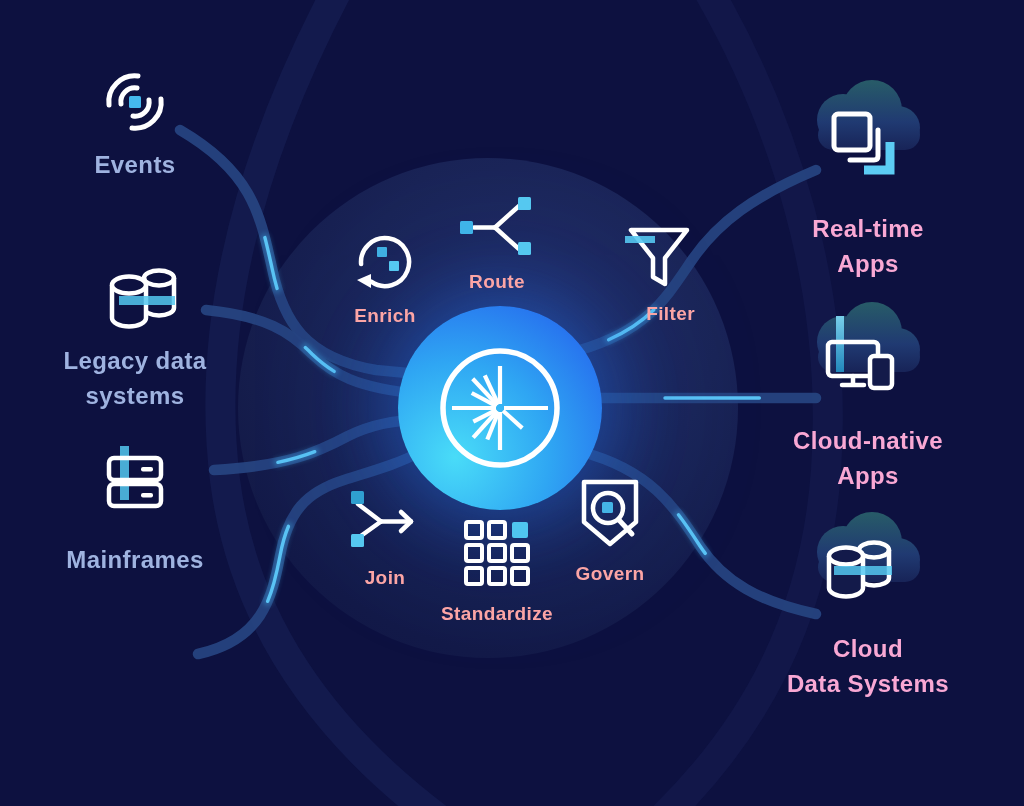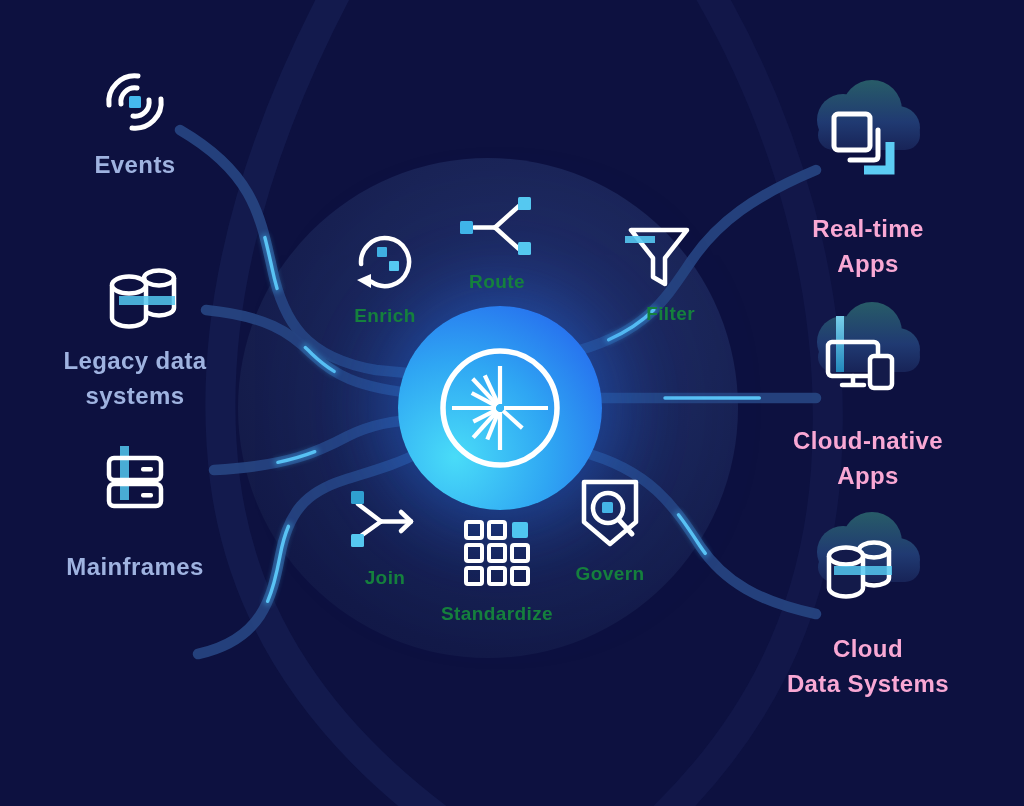--- a/index.html
+++ b/index.html
@@ -23,21 +23,21 @@
     background:radial-gradient(circle at 28% 74%, #49dcf8 0%, #2fa6f3 45%, #2358ec 100%);
     box-shadow:0 0 70px 12px rgba(40,130,245,.35), 0 0 140px 30px rgba(30,90,220,.22);
   }
   .hub svg{display:block;}
   .node{position:absolute;display:flex;flex-direction:column;align-items:center;}
   .node svg{display:block;}
   .lbl{
     color:#9fb3e0;font-size:24px;font-weight:600;text-align:center;
     white-space:pre-line;line-height:1.45;letter-spacing:.4px;
   }
-  .cap .lbl{font-size:19px;color:#15803d;}
+  .cap .lbl{font-size:19px;color:#fca5a5;}
   .dst .lbl{color:#f9a8d4;}
 </style>
 </head>
 <body>
 
 <div class="stage">
 
   <div class="bg-circle"></div>
 
   <svg class="lines" width="1024" height="806" viewBox="0 0 1024 806">
@@ -119,21 +119,21 @@
         <ellipse cx="68" cy="20" rx="15" ry="7.5"></ellipse>
         <path d="M 21,27 V 60 A 17,8.5 0 0 0 55,60 V 27" fill="#0d1140"></path>
         <ellipse cx="38" cy="27" rx="17" ry="8.5" fill="#0d1140"></ellipse>
       </g>
       <rect x="28" y="38" width="56" height="9" fill="#55c8f0" opacity="0.85"></rect>
     </svg>
     <div class="lbl">Legacy data
 systems</div>
   </div>
 
-  <div class="node src" style="left:40px;top:442px;width:190px;gap:28px;">
+  <div class="node src" style="left:40px;top:442px;width:190px;gap:21px;">
     <svg width="80" height="80" viewBox="0 0 80 80">
       <rect x="25" y="4" width="9" height="54" fill="#55c8f0" opacity="0.85"></rect>
       <g fill="none" stroke="#ffffff" stroke-width="4.5" stroke-linejoin="round">
         <rect x="14" y="16" width="52" height="22" rx="5"></rect>
         <rect x="14" y="42" width="52" height="22" rx="5"></rect>
       </g>
       <rect x="46" y="25" width="12" height="4.5" rx="2" fill="#ffffff"></rect>
       <rect x="46" y="51" width="12" height="4.5" rx="2" fill="#ffffff"></rect>
     </svg>
     <div class="lbl">Mainframes</div>

